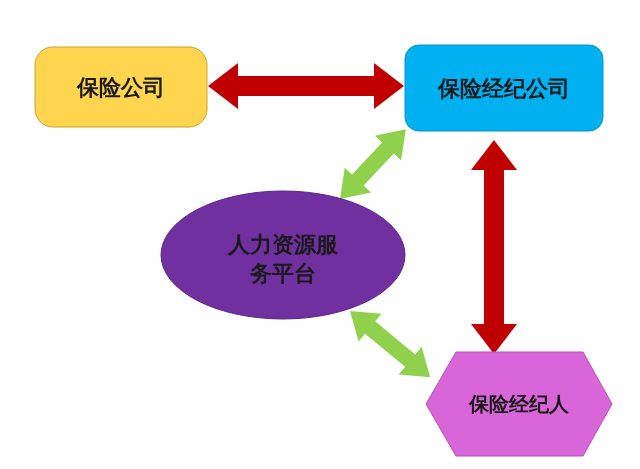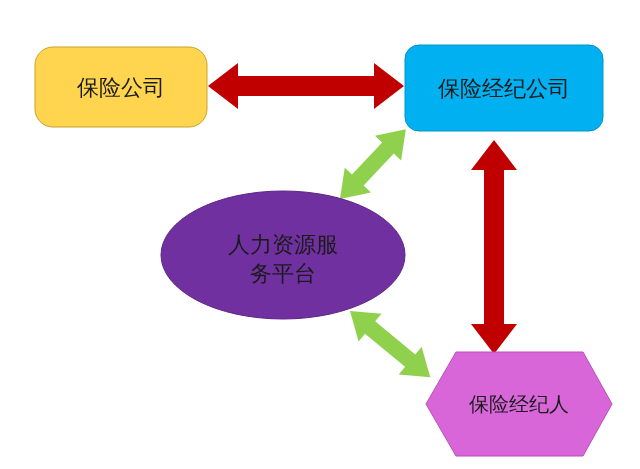--- a/index.html
+++ b/index.html
@@ -7,20 +7,21 @@
     padding: 0;
     background: #ffffff;
   }
   .canvas {
     position: relative;
     width: 640px;
     height: 469px;
     background: #ffffff;
     overflow: hidden;
     font-family: "Liberation Sans", sans-serif;
+    font-weight: bold;
   }
   svg {
     display: block;
   }
   text {
     font-family: "Liberation Sans", "DejaVu Sans", sans-serif;
   }
   .node-label {
     font-size: 22px;
     fill: #1a1a1a;

